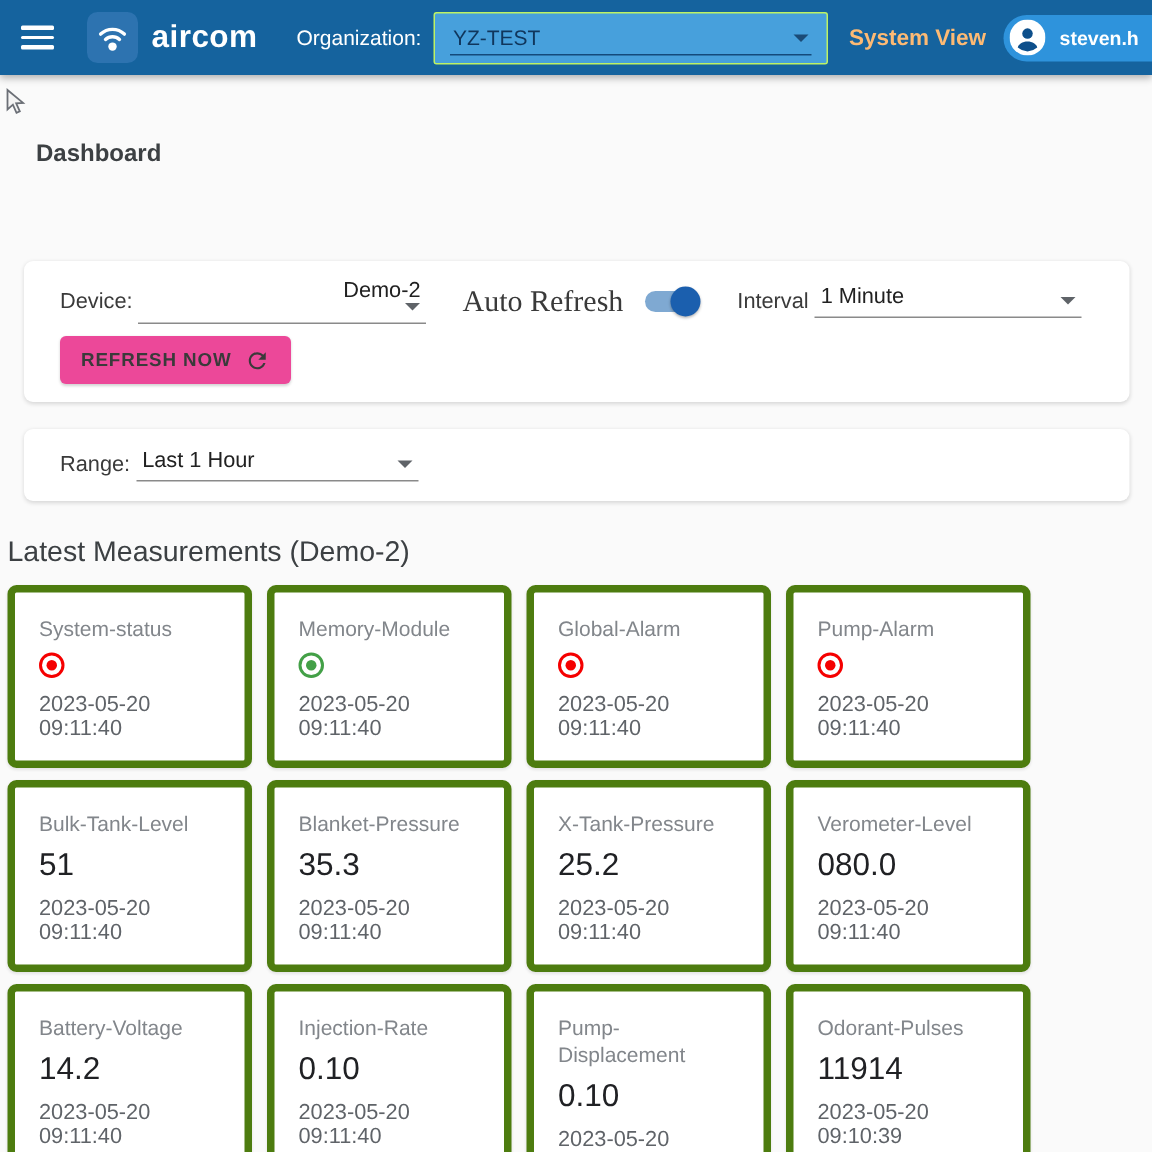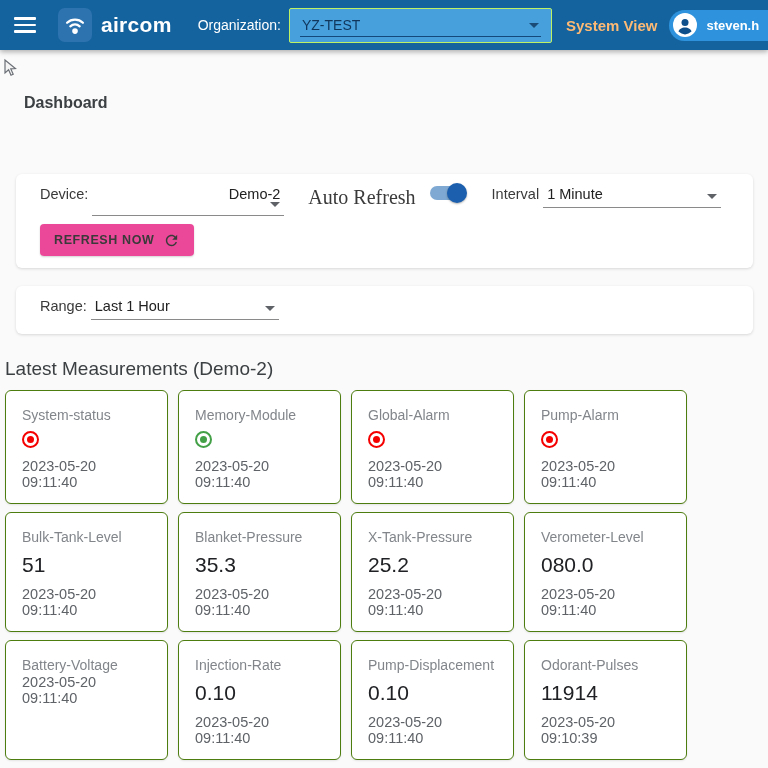--- a/index.html
+++ b/index.html
@@ -60,21 +60,21 @@
   .page-title { font-size:16px; font-weight:bold; color:#3c4043; margin:44px 0 0 24px; }
 
   .panel {
     background:#fff; border-radius:6px;
     box-shadow:0 1px 3px rgba(0,0,0,.14);
     margin:0 15px 0 16px;
     padding:12px 24px;
   }
   .panel.device { margin-top:62px; }
   .panel.range { margin-top:18px; }
-  .panel-row { display:flex; align-items:flex-start; min-height:24px; }
+  .panel-row { display:flex; align-items:center; min-height:24px; }
   .field-label { font-size:14.5px; color:#3a3a3a; }
 
   .uselect {
     display:flex; align-items:flex-end;
     border-bottom:1px solid #8a8a8a;
     padding:0 4px 5px 4px; margin-left:4px;
     cursor:pointer; position:relative;
   }
   .uselect .value { font-size:14.5px; color:#212121; }
   .caret-gray { width:0; height:0; border-left:5px solid transparent; border-right:5px solid transparent; border-top:5px solid #5f6368; margin-left:auto; margin-bottom:3px; }
@@ -109,21 +109,21 @@
   .section-title { font-size:19px; font-weight:400; color:#3c4043; margin:24px 0 10px 5px; }
 
   
   .grid {
     margin-left:5px; width:682px;
     display:grid; grid-template-columns:repeat(4,1fr);
     gap:8px 10px;
   }
   .m-card {
     background:#fff; border-radius:6px;
-    border:1px solid #4d7c0f;
+    border:5px solid #4d7c0f;
     box-shadow:0 1px 2px rgba(0,0,0,.09);
     padding:15px 16px 13px 16px;
     min-height:111px;
   }
   .m-card.partial { min-height:110px; }
   .m-name { font-size:14px; color:#82868b; line-height:18px; }
   .m-value { font-size:21px; color:#202124; margin:7px 0 9px 0; line-height:24px; }
   .status-dot {
     width:17px; height:17px; border-radius:50%;
     border:2.5px solid; margin:7px 0 10px 0;
@@ -263,20 +263,21 @@
   </div>
     <div class="m-card">
     <div class="m-name">Verometer-Level</div>
 
     <div class="m-value">080.0</div>
     <div class="m-time">2023-05-20 09:11:40</div>
   </div>
     <div class="m-card">
     <div class="m-name">Battery-Voltage</div>
 
+    <div class="m-value">14.2</div>
     <div class="m-time">2023-05-20 09:11:40</div>
   </div>
     <div class="m-card">
     <div class="m-name">Injection-Rate</div>
 
     <div class="m-value">0.10</div>
     <div class="m-time">2023-05-20 09:11:40</div>
   </div>
     <div class="m-card">
     <div class="m-name">Pump-Displacement</div>

